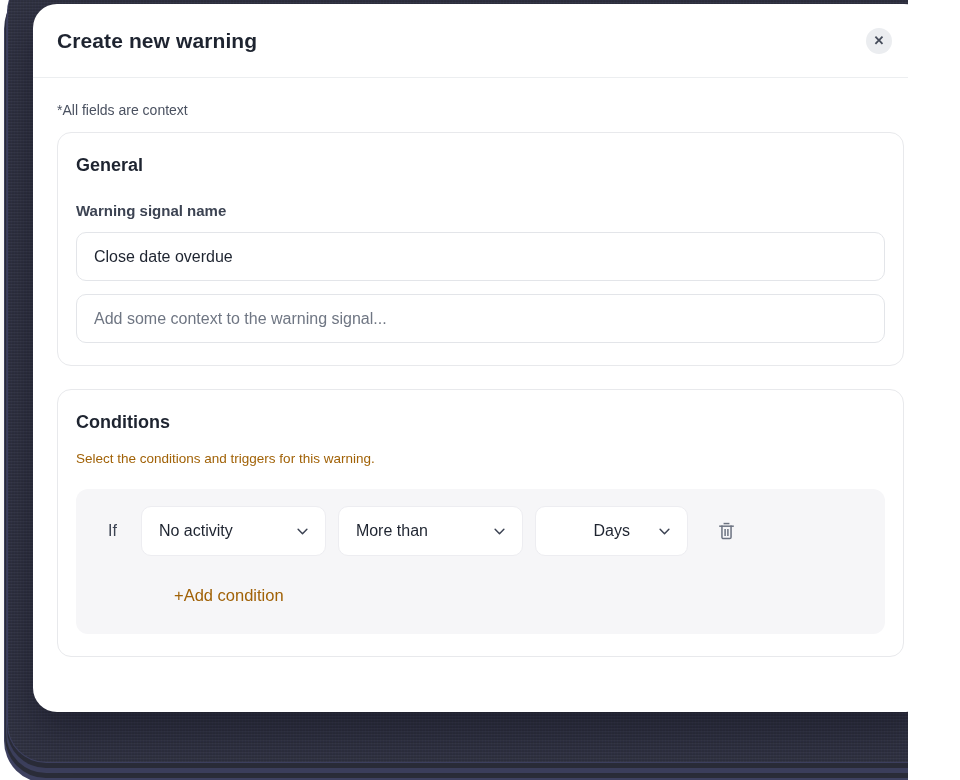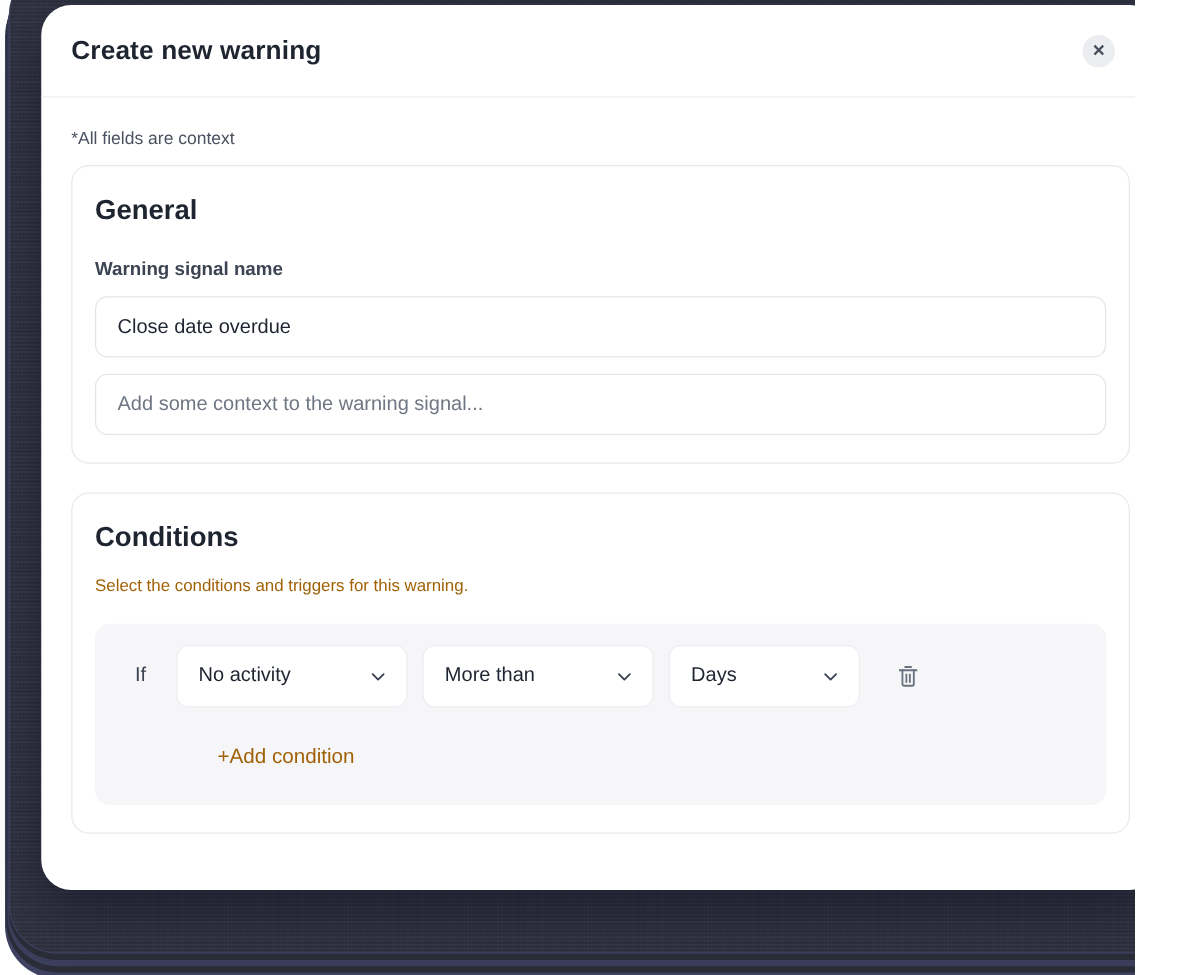--- a/index.html
+++ b/index.html
@@ -60,21 +60,21 @@
   .required-note { font-size: 14px; color: #4a5160; }
 
   .card {
     border: 1px solid #e8e9ec;
     border-radius: 14px;
     padding: 22px 18px;
     background: #ffffff;
   }
   .card-general { margin-top: 14px; }
   .card-conditions { margin-top: 23px; }
-  .card-heading { font-size: 22px; font-weight: 700; color: #1e2430; }
+  .card-heading { font-size: 18px; font-weight: 700; color: #1e2430; }
   .card-subtitle { font-size: 13.5px; color: #a16207; margin-top: 18px; }
 
   .field-label {
     display: block;
     font-size: 15px; font-weight: 700; color: #3c4352;
     margin-top: 26px;
   }
   .text-input {
     display: block;
     width: 100%; height: 49px;
@@ -105,21 +105,21 @@
     border-radius: 10px;
     display: flex; align-items: center; justify-content: space-between;
     padding: 0 15px 0 17px;
     cursor: pointer;
     gap: 17px;
   }
   .select + .select, .select + .num-input, .num-input + .select { margin-left: 12px; }
   .select-label { font-size: 16px; color: #1e2430; }
   .select-metric  { width: 185px; }
   .select-operator{ width: 185px; }
-  .select-unit    { width: 153px; }
+  .select-unit    { width: 153px; justify-content: flex-end; }
   .chevron { width: 15px; height: 15px; color: #3b4252; flex: 0 0 auto; margin-left: 10px; }
 
   .num-input {
     width: 104px; height: 52px;
     background: #ffffff;
     border: 1.5px solid #5b57d9;
     border-radius: 11px;
     display: flex; align-items: center;
     padding: 0 17px;
     font-size: 16px; color: #1e2430;

